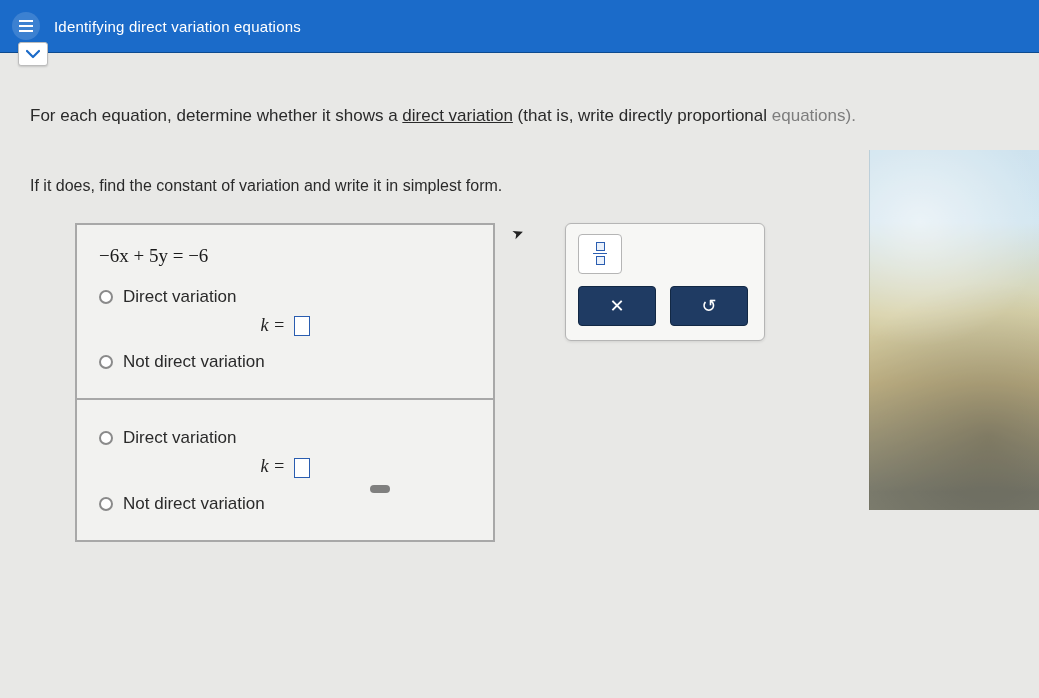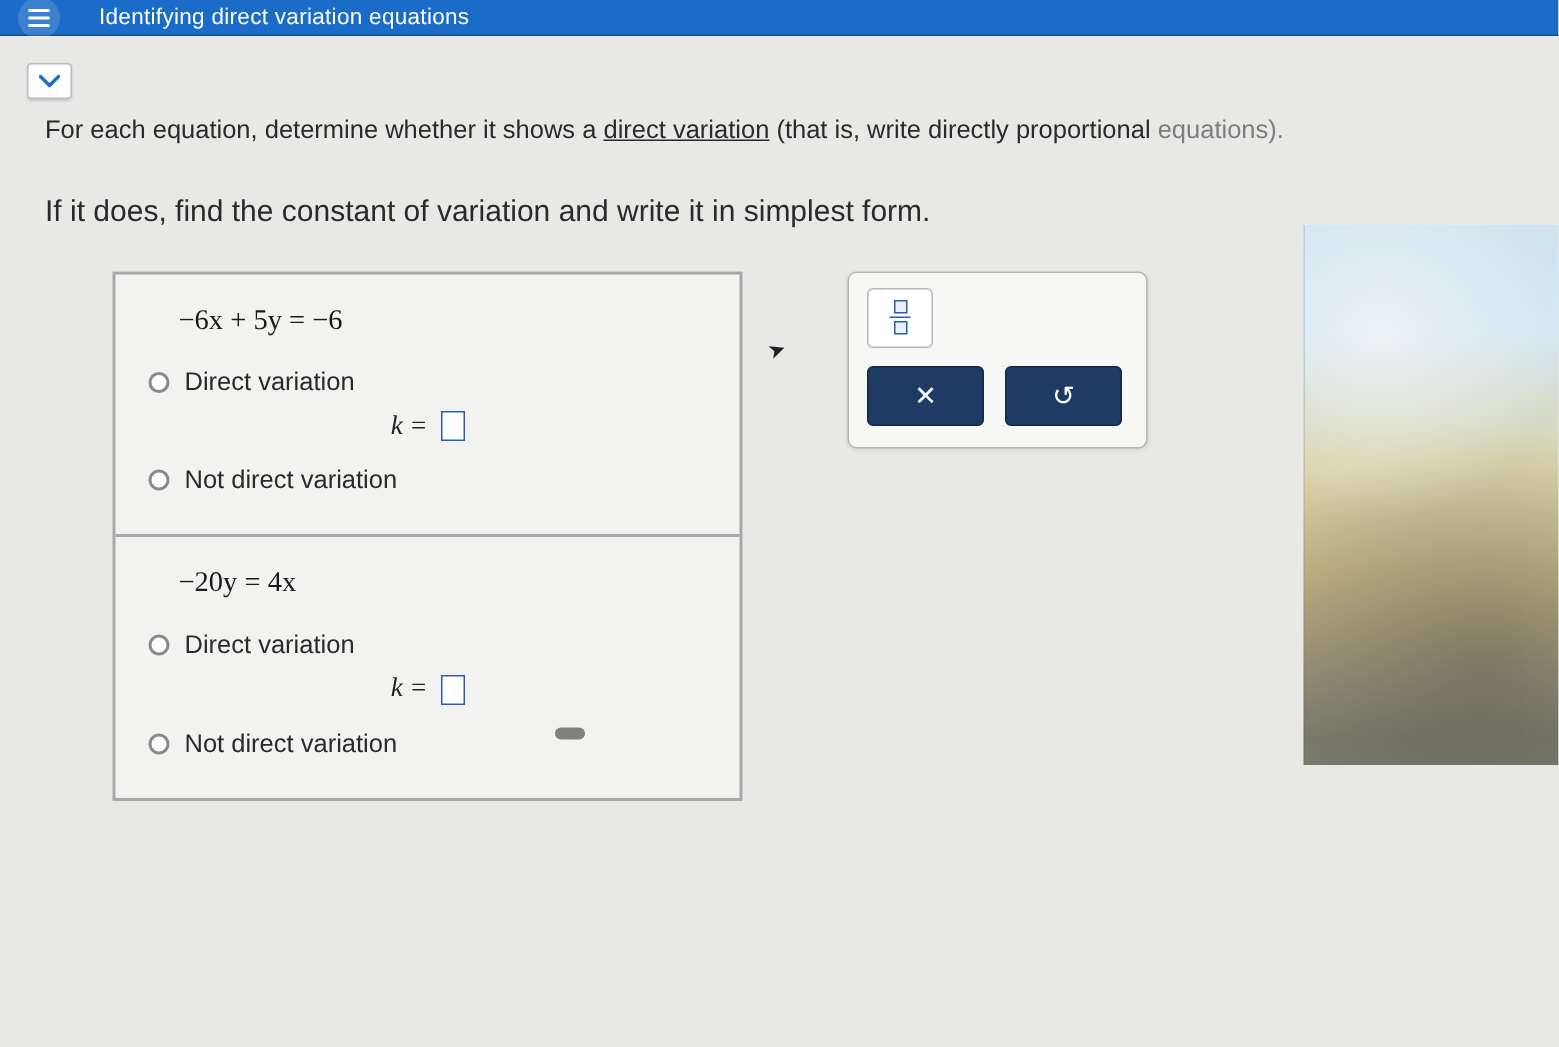--- a/index.html
+++ b/index.html
@@ -6,27 +6,26 @@
     body {
       font-family: Arial, Helvetica, sans-serif;
       background: #e8e8e6;
       width: 1039px;
       height: 698px;
       overflow: hidden;
       position: relative;
     }
     .top-bar {
       background: #1b6bc9;
-      height: 24px;
+      height: 53px;
       display: flex;
       align-items: center;
       color: #fff;
       padding-left: 12px;
       border-bottom: 1px solid #0d4a8f;
-      gap: 12px;
     }
     .hamburger {
       width: 28px;
       height: 28px;
       border-radius: 50%;
       background: rgba(255,255,255,0.15);
       display: flex;
       flex-direction: column;
       justify-content: center;
       align-items: center;
@@ -66,23 +65,23 @@
       position: relative;
     }
     .instruction {
       color: #2a2a2a;
       font-size: 17px;
       line-height: 1.5;
     }
     .instruction .u { text-decoration: underline; color: #2a2a2a; }
     .fade-tail { color: #7d7d7d; }
     .instruction2 {
-      margin-top: 30px;
+      margin-top: 48px;
       color: #2a2a2a;
-      font-size: 20px;
+      font-size: 16px;
     }
     .work-row {
       display: flex;
       gap: 70px;
       align-items: flex-start;
       margin-top: 28px;
       margin-left: 45px;
     }
     .question-box {
       border: 2px solid #a8a8a8;
@@ -91,21 +90,20 @@
     }
     .q-section {
       padding: 20px 22px 18px 22px;
     }
     .q-section + .q-section { border-top: 2px solid #a8a8a8; }
     .equation {
       font-family: 'Times New Roman', serif;
       font-size: 19px;
       color: #1a1a1a;
       margin-bottom: 20px;
-      margin-left: 20px;
     }
     .radio-row {
       display: flex;
       align-items: center;
       gap: 10px;
       margin: 8px 0;
     }
     .radio {
       width: 14px;
       height: 14px;
@@ -254,21 +252,20 @@
           <span>k =</span>
           <span class="k-box"></span>
         </div>
         <div class="radio-row">
           <div class="radio"></div>
           <div class="radio-label">Not direct variation</div>
         </div>
       </div>
 
       <div class="q-section">
-        <div class="equation">−20y = 4x</div>
         <div class="radio-row">
           <div class="radio"></div>
           <div class="radio-label">Direct variation</div>
         </div>
         <div class="k-row">
           <span>k =</span>
           <span class="k-box"></span>
         </div>
         <div class="radio-row">
           <div class="radio"></div>

